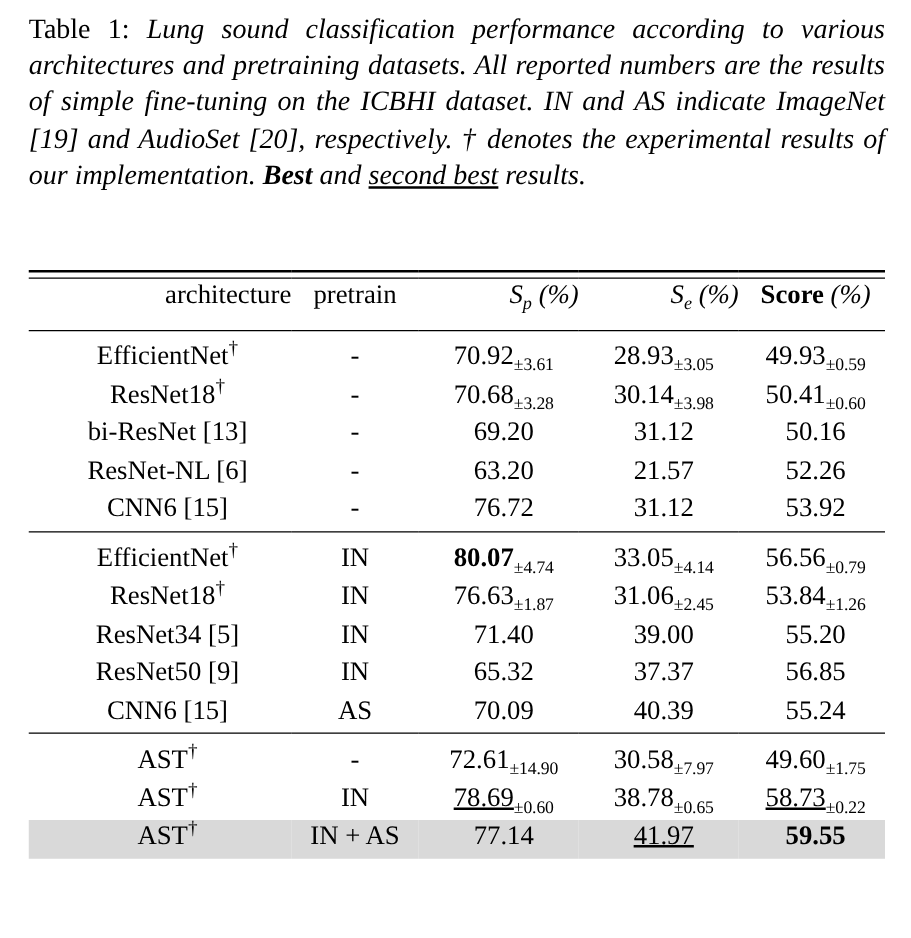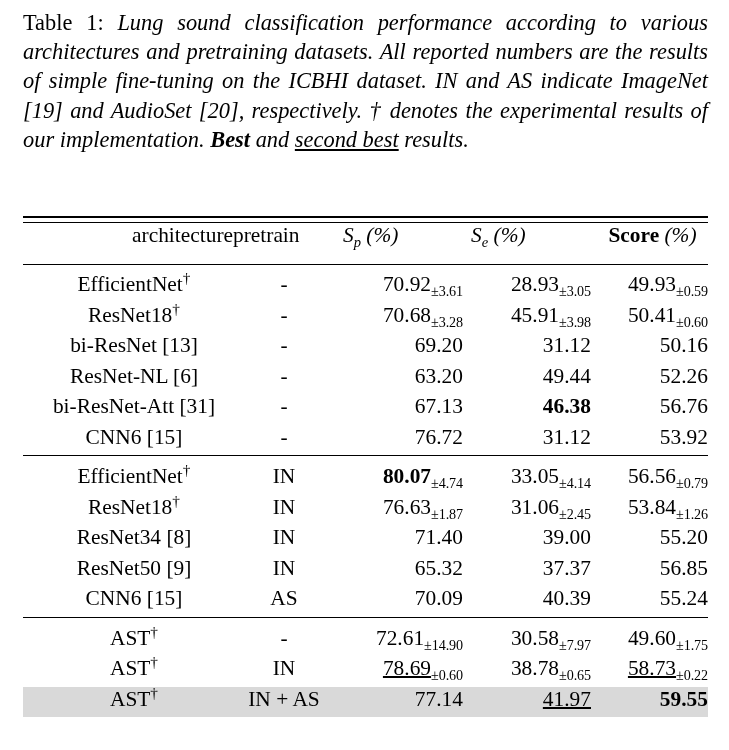--- a/index.html
+++ b/index.html
@@ -79,38 +79,38 @@
   tr.rule-top td      { border-top: 2.2px solid #000; height: 4px; }
   tr.rule-top2 td     { border-top: 1.1px solid #000; height: 0px; }
   tr.hdr-under2 td    { border-bottom: 1.1px solid #000; height: 3px;}
   tr.sect td          { border-top: 1.4px solid #000; height: 8px; }
 
   tr.spacer-sm td { height: 7px; }
 
   
   .hdr td { height: 38px; padding-bottom: 2px; }
   .h-arch  { text-align: right;  padding-left: 12px !important; }
-  .h-pre   { text-align: left; }
-  .h-num   { text-align: left; padding-left: 8px !important; }
+  .h-pre   { text-align: center; }
+  .h-num   { text-align: right; padding-left: 8px !important; }
   .h-score { text-align: center; padding-left: 6px !important; }
   .h-score .bold { font-weight: bold; }
 
   
   tr.drow td { height: 30.5px; }
   td.arch {
     text-align: center;
     padding-left: 12px !important;
     white-space: nowrap;
   }
   td.pre {
     text-align: center;
     white-space: nowrap;
   }
   td.num {
-    text-align: right;
+    text-align: center;
     padding-left: 8px !important;
     white-space: nowrap;
   }
   td.num.score { padding-left: 6px !important; }
 
   .dag {
     font-size: 0.72em;
     vertical-align: super;
     line-height: 0;
   }
@@ -194,43 +194,36 @@
             <td class="arch"><span>EfficientNet</span><span class="dag">†</span></td>
             <td class="pre">-</td>
             <td class="num"><span class="mainval ">70.92</span><span class="sub">±3.61</span></td>
             <td class="num"><span class="mainval ">28.93</span><span class="sub">±3.05</span></td>
             <td class="num score"><span class="mainval ">49.93</span><span class="sub">±0.59</span></td>
           </tr>
           <tr class="drow">
             <td class="arch"><span>ResNet18</span><span class="dag">†</span></td>
             <td class="pre">-</td>
             <td class="num"><span class="mainval ">70.68</span><span class="sub">±3.28</span></td>
-            <td class="num"><span class="mainval ">45.91</span><span class="sub">±3.98</span></td>
+            <td class="num"><span class="mainval ">30.14</span><span class="sub">±3.98</span></td>
             <td class="num score"><span class="mainval ">50.41</span><span class="sub">±0.60</span></td>
           </tr>
           <tr class="drow">
             <td class="arch"><span>bi-ResNet [13]</span></td>
             <td class="pre">-</td>
             <td class="num"><span class="mainval ">69.20</span></td>
             <td class="num"><span class="mainval ">31.12</span></td>
             <td class="num score"><span class="mainval ">50.16</span></td>
           </tr>
           <tr class="drow">
             <td class="arch"><span>ResNet-NL [6]</span></td>
             <td class="pre">-</td>
             <td class="num"><span class="mainval ">63.20</span></td>
-            <td class="num"><span class="mainval ">49.44</span></td>
+            <td class="num"><span class="mainval ">21.57</span></td>
             <td class="num score"><span class="mainval ">52.26</span></td>
-          </tr>
-          <tr class="drow">
-            <td class="arch"><span>bi-ResNet-Att [31]</span></td>
-            <td class="pre">-</td>
-            <td class="num"><span class="mainval ">67.13</span></td>
-            <td class="num"><span class="mainval b">46.38</span></td>
-            <td class="num score"><span class="mainval ">56.76</span></td>
           </tr>
           <tr class="drow">
             <td class="arch"><span>CNN6 [15]</span></td>
             <td class="pre">-</td>
             <td class="num"><span class="mainval ">76.72</span></td>
             <td class="num"><span class="mainval ">31.12</span></td>
             <td class="num score"><span class="mainval ">53.92</span></td>
           </tr>
           <tr class="sect">
             <td></td>
@@ -247,21 +240,21 @@
             <td class="num score"><span class="mainval ">56.56</span><span class="sub">±0.79</span></td>
           </tr>
           <tr class="drow">
             <td class="arch"><span>ResNet18</span><span class="dag">†</span></td>
             <td class="pre">IN</td>
             <td class="num"><span class="mainval ">76.63</span><span class="sub">±1.87</span></td>
             <td class="num"><span class="mainval ">31.06</span><span class="sub">±2.45</span></td>
             <td class="num score"><span class="mainval ">53.84</span><span class="sub">±1.26</span></td>
           </tr>
           <tr class="drow">
-            <td class="arch"><span>ResNet34 [8]</span></td>
+            <td class="arch"><span>ResNet34 [5]</span></td>
             <td class="pre">IN</td>
             <td class="num"><span class="mainval ">71.40</span></td>
             <td class="num"><span class="mainval ">39.00</span></td>
             <td class="num score"><span class="mainval ">55.20</span></td>
           </tr>
           <tr class="drow">
             <td class="arch"><span>ResNet50 [9]</span></td>
             <td class="pre">IN</td>
             <td class="num"><span class="mainval ">65.32</span></td>
             <td class="num"><span class="mainval ">37.37</span></td>

